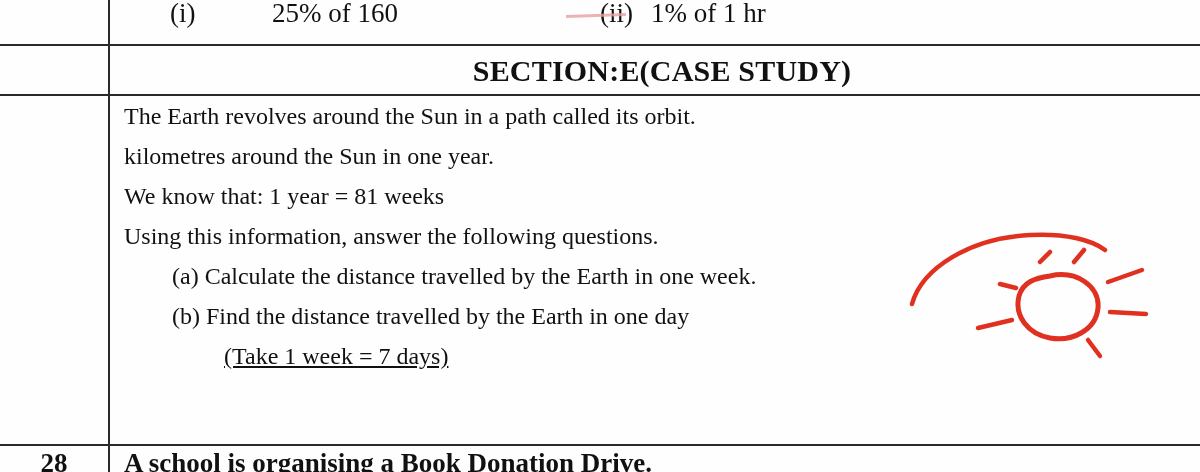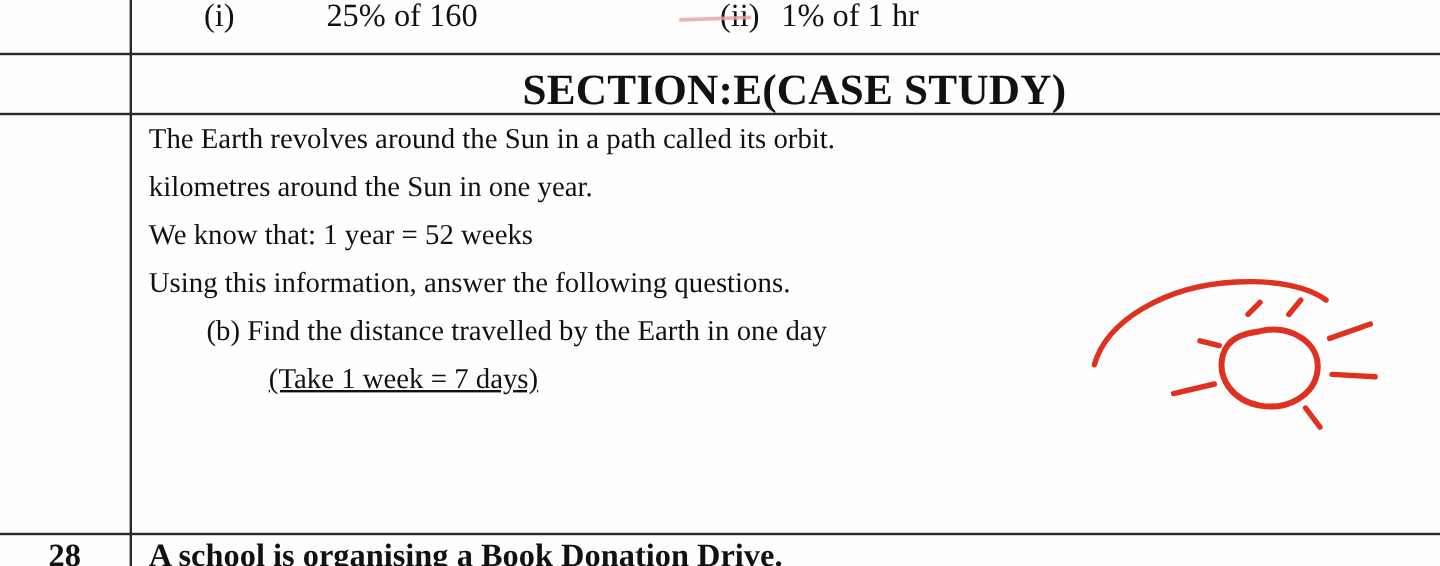--- a/index.html
+++ b/index.html
@@ -120,21 +120,21 @@
     height: 12px;
   }
 
   .section-title {
     position: absolute;
     left: 124px;
     right: 0;
     top: 8px;
     text-align: center;
     font-weight: bold;
-    font-size: 36px;
+    font-size: 30px;
     letter-spacing: .2px;
   }
 
   .line {
     font-size: 24px;
     line-height: 40px;
     white-space: nowrap;
   }
   .line.indent {
     padding-left: 48px;
@@ -195,22 +195,23 @@
   </div>
 
   <div class="row-section">
     <div class="section-title">SECTION:E(CASE STUDY)</div>
   </div>
 
   <div class="row-q27">
     <div class="qbody">
       <div class="line">The Earth revolves around the Sun in a path called its orbit.</div>
       <div class="line">kilometres around the Sun in one year.</div>
-      <div class="line">We know that:  1 year = 52 weeks</div>
+      <div class="line">We know that:  1 year = 81 weeks</div>
       <div class="line">Using this information, answer the following questions.</div>
+      <div class="line indent">(a)  Calculate the distance travelled by the Earth in one week.</div>
       <div class="line indent">(b)  Find the distance travelled by the Earth in one day</div>
       <div class="line indent2">(Take 1 week = 7 days)</div>
     </div>
   </div>
 
   <div class="row-q28">
     <div class="q28-num">28</div>
     <div class="q28-text">A school is organising a Book Donation Drive.</div>
   </div>
 

